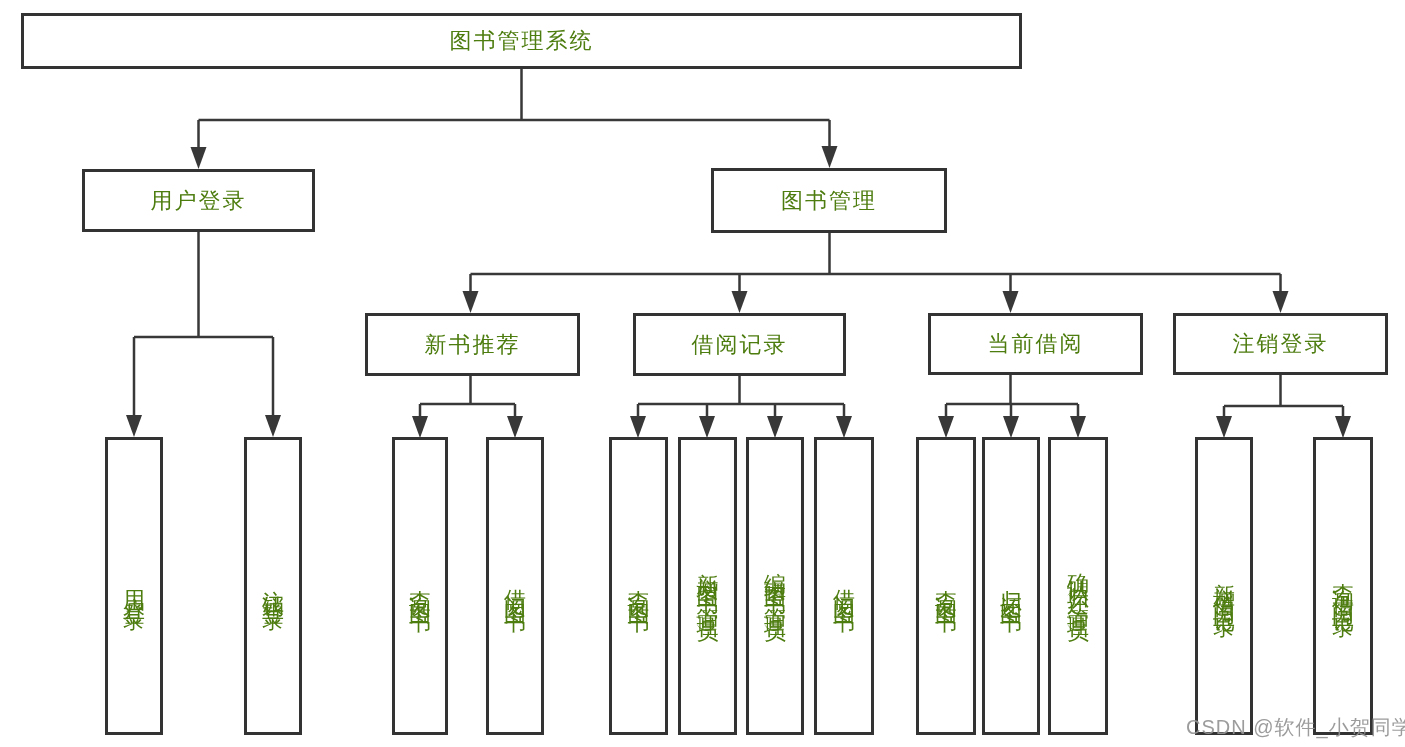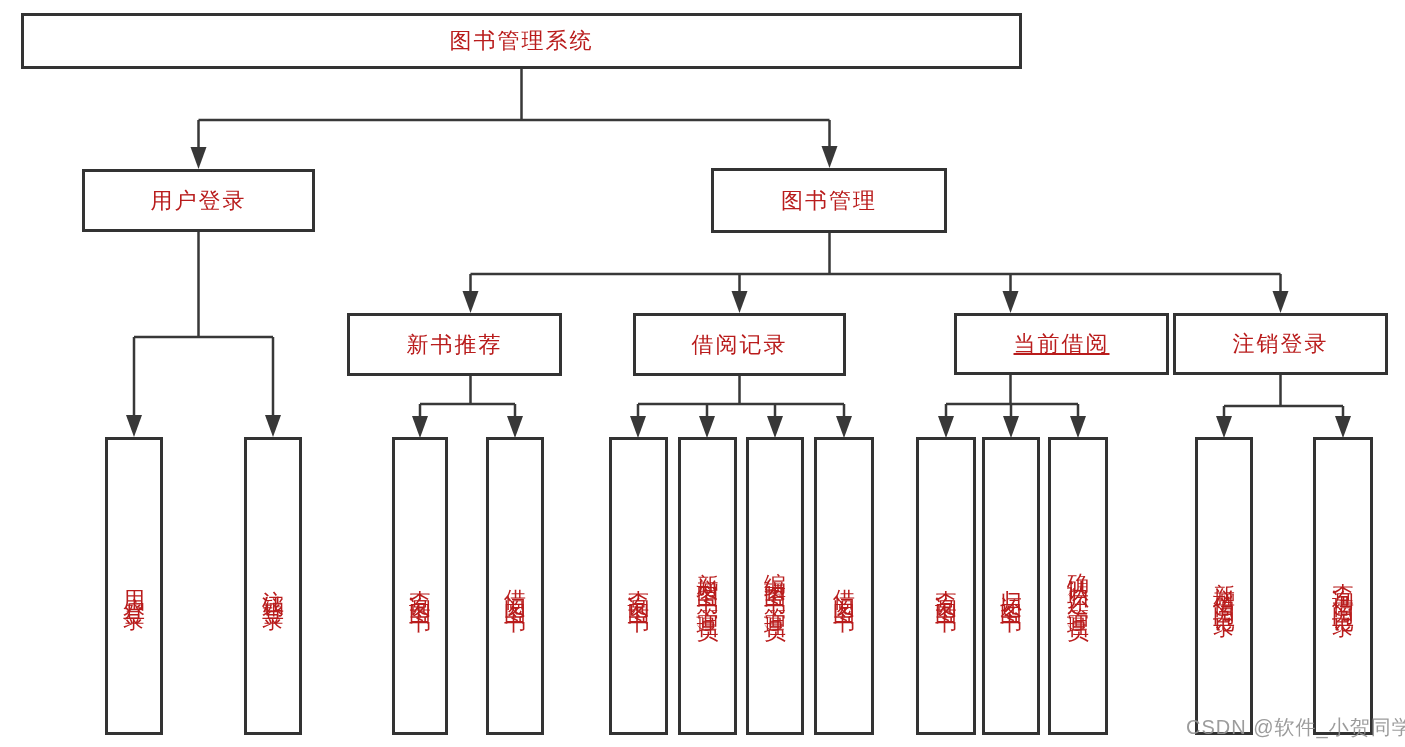--- a/index.html
+++ b/index.html
@@ -22,21 +22,21 @@
     z-index: 1;
   }
   .node {
     position: absolute;
     background: #ffffff;
     border: 3px solid #333333;
     box-sizing: border-box;
     display: flex;
     align-items: center;
     justify-content: center;
-    color: #b91c1c;
+    color: #4d7c0f;
     z-index: 2;
   }
   .hnode {
     font-size: 22px;
     letter-spacing: 2px;
     white-space: nowrap;
   }
   .vnode {
     font-size: 22px;
   }
@@ -101,23 +101,23 @@
       <polygon points="1216,416 1232,416 1224,438"></polygon>
       <polygon points="1335,416 1351,416 1343,438"></polygon>
     </g>
   </svg>
 
   <div class="node hnode" style="left:21px; top:13px; width:1001px; height:56px;">图书管理系统</div>
 
   <div class="node hnode" style="left:82px; top:169px; width:233px; height:63px;">用户登录</div>
   <div class="node hnode" style="left:711px; top:168px; width:236px; height:65px;">图书管理</div>
 
-  <div class="node hnode" style="left:347px; top:313px; width:215px; height:63px;">新书推荐</div>
+  <div class="node hnode" style="left:365px; top:313px; width:215px; height:63px;">新书推荐</div>
   <div class="node hnode" style="left:633px; top:313px; width:213px; height:63px;">借阅记录</div>
-  <div class="node hnode" style="left:954px; top:313px; width:215px; height:62px;text-decoration:underline;">当前借阅</div>
+  <div class="node hnode" style="left:928px; top:313px; width:215px; height:62px;">当前借阅</div>
   <div class="node hnode" style="left:1173px; top:313px; width:215px; height:62px;">注销登录</div>
 
   <div class="node vnode" style="left:105px; top:437px; width:58px; height:298px;">
     <span>用户登录</span>
   </div>
   <div class="node vnode" style="left:244px; top:437px; width:58px; height:298px;">
     <span>注销登录</span>
   </div>
 
   <div class="node vnode" style="left:392px; top:437px; width:56px; height:298px;">

